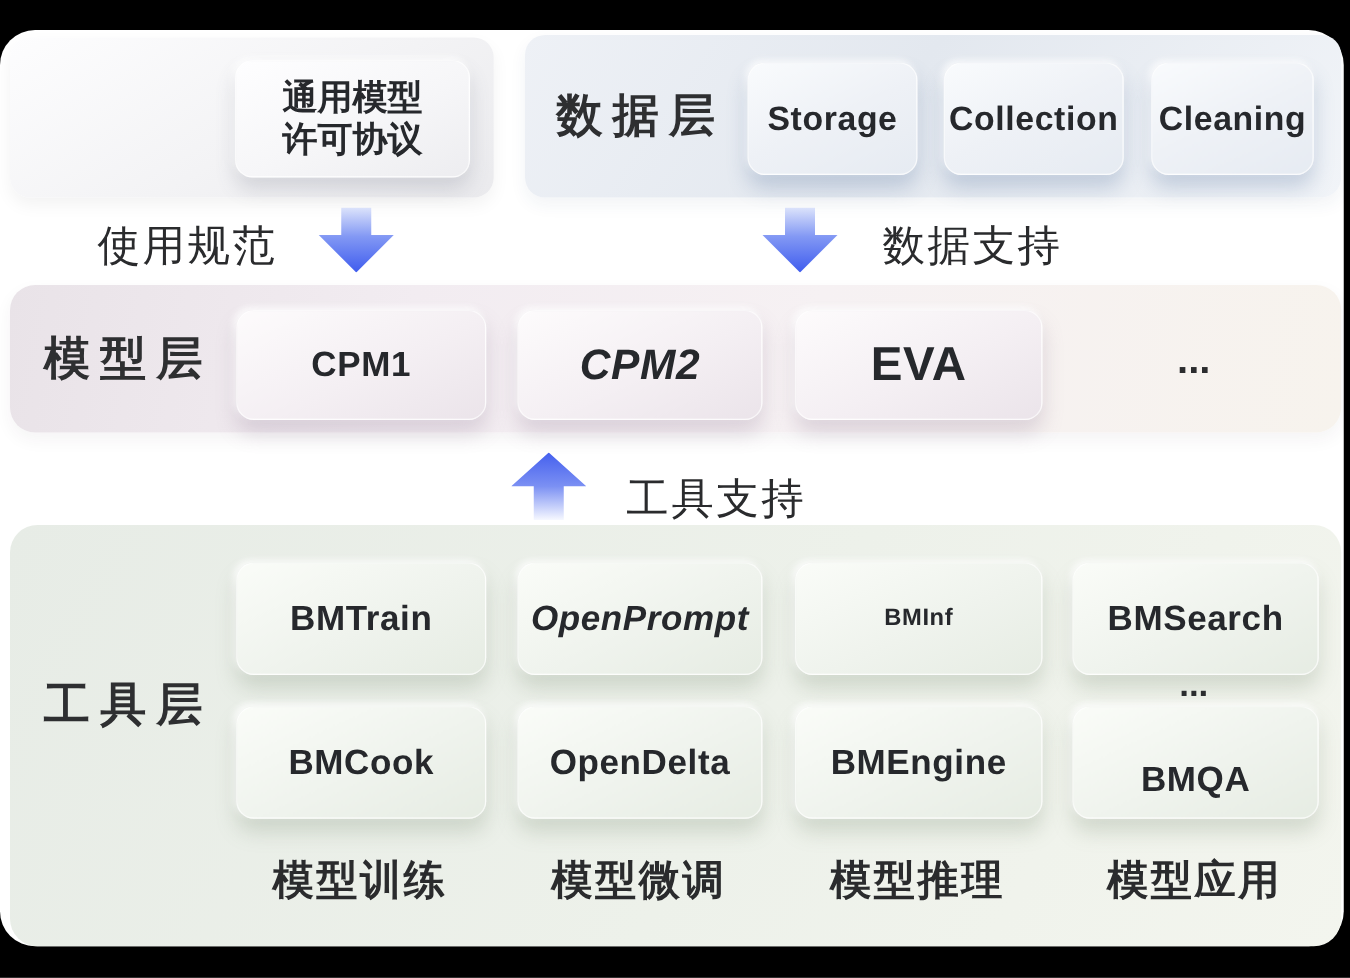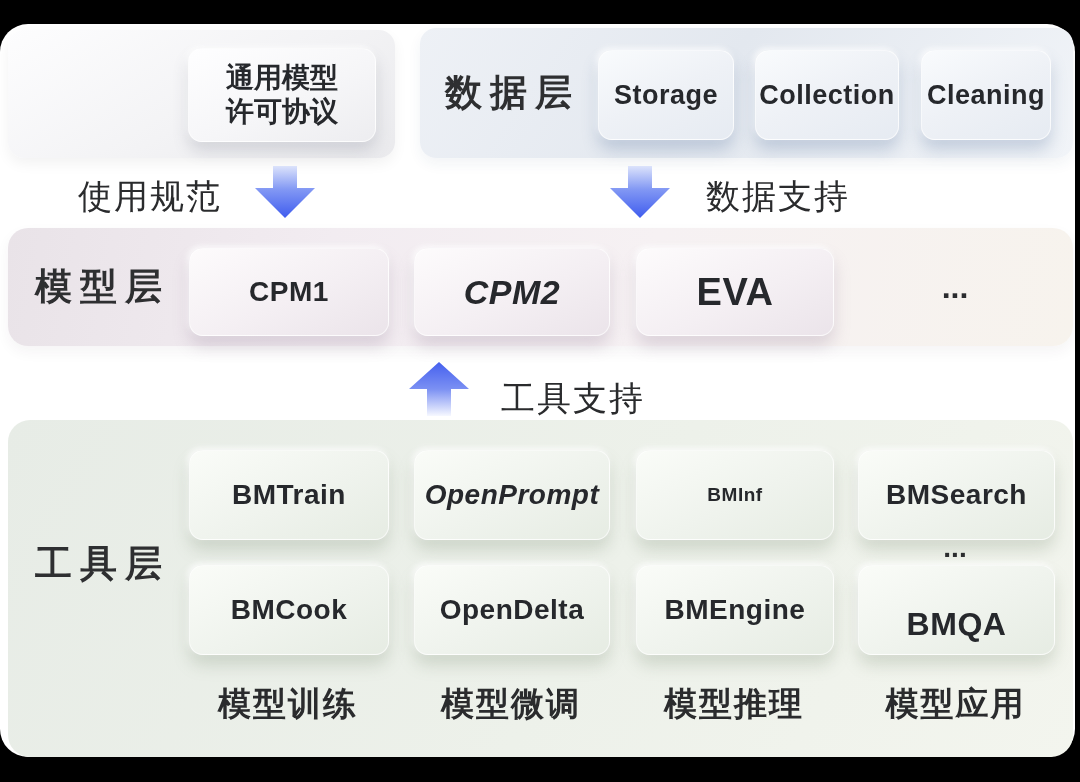--- a/index.html
+++ b/index.html
@@ -148,21 +148,21 @@
     <div class="chip chip-tool" style="left:181px;top:145px;width:198px;height:88px;">
       <span class="en" style="font-size:28px;">BMCook</span>
       </div>
     <div class="chip chip-tool" style="left:406px;top:145px;width:194px;height:88px;text-align:center;">
       <span class="en" style="font-size:28px;">OpenDelta</span>
       </div>
     <div class="chip chip-tool" style="left:628px;top:145px;width:196px;height:88px;">
       <span class="en" style="font-size:28px;">BMEngine</span>
       </div>
     <div class="chip chip-tool" style="left:850px;top:145px;width:195px;height:88px;">
-      <span class="en" style="font-size:32px;margin-top:28px;">BMQA</span>
+      <span class="en" style="font-size:28px;margin-top:28px;">BMQA</span>
       </div>
 
     <div class="category" style="left:151px;top:262px;width:258px;">模型训练</div>
     <div class="category" style="left:376px;top:262px;width:254px;">模型微调</div>
     <div class="category" style="left:598px;top:262px;width:256px;">模型推理</div>
     <div class="category" style="left:820px;top:262px;width:255px;">模型应用</div>
   </div>
 </div>
 
 </body></html>

